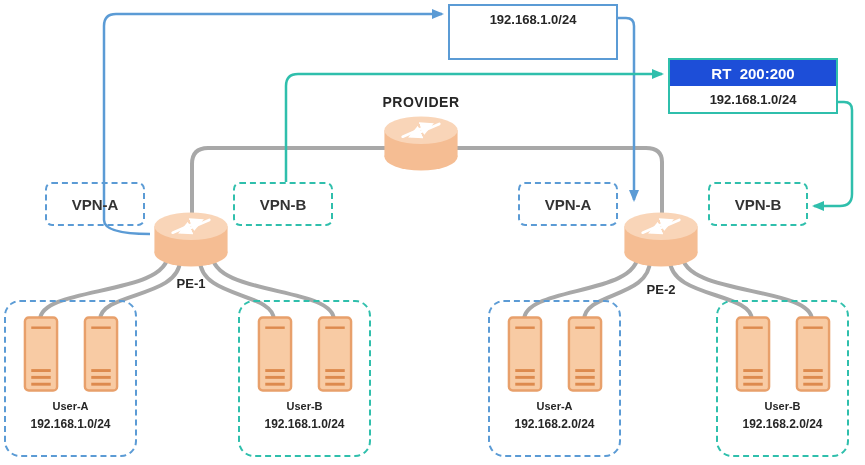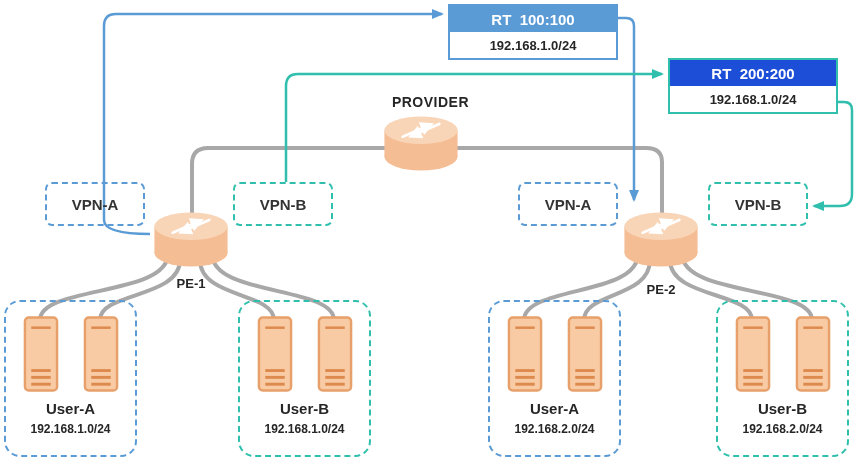--- a/index.html
+++ b/index.html
@@ -22,21 +22,21 @@
          display: flex; align-items: center; justify-content: center;
          font-weight: bold; font-size: 15px; color: #333333; }
   .vpn.blue { border-color: #5B9BD5; }
   .vpn.teal { border-color: #2FBFAC; }
 
   .group { width: 133px; height: 157px; border: 2px dashed; border-radius: 16px;
            display: flex; flex-direction: column; align-items: center; }
   .group.blue { border-color: #5B9BD5; }
   .group.teal { border-color: #2FBFAC; }
   .servers { display: flex; gap: 24px; margin-top: 14px; }
-  .group-label { margin-top: 8px; font-weight: bold; font-size: 15px; color: #262626; }
+  .group-label { margin-top: 8px; font-weight: bold; font-size: 11px; color: #262626; }
   .group-subnet { margin-top: 5px; font-weight: bold; font-size: 12px; color: #262626; }
 
   .node-label { font-weight: bold; font-size: 13px; color: #262626; text-align: center; }
   .provider-label { font-weight: bold; font-size: 14px; color: #262626; text-align: center; letter-spacing: 0.5px; }
 </style>
 </head>
 <body>
 
 <svg width="0" height="0" style="position:absolute" aria-hidden="true">
   <defs>
@@ -87,30 +87,29 @@
     </g>
     <g fill="none" stroke-width="2.5">
       <path stroke="#5B9BD5" d="M150,234 Q104,234 104,220 L104,26 Q104,14 116,14 L442,14" marker-end="url(#ab)"></path>
       <path stroke="#5B9BD5" d="M618,18 L626,18 Q634,18 634,26 L634,200" marker-end="url(#ab)"></path>
       <path stroke="#2FBFAC" d="M286,182 L286,86 Q286,74 298,74 L662,74" marker-end="url(#at)"></path>
       <path stroke="#2FBFAC" d="M838,102 L844,102 Q852,102 852,110 L852,194 Q852,206 840,206 L814,206" marker-end="url(#at)"></path>
     </g>
   </svg>
 
   <div class="abs rt-box blue" style="left:448px; top:4px;">
-    <div class="rt-head">RT  100:100</div>
     <div class="rt-body">192.168.1.0/24</div>
   </div>
 
   <div class="abs rt-box teal" style="left:668px; top:58px;">
     <div class="rt-head">RT  200:200</div>
     <div class="rt-body">192.168.1.0/24</div>
   </div>
 
-  <div class="abs provider-label" style="left:373px; top:94px; width:96px;text-align:right;">PROVIDER</div>
+  <div class="abs provider-label" style="left:373px; top:94px; width:96px;">PROVIDER</div>
   <svg class="abs" style="left:373px; top:112px;" width="96" height="64">
     <use href="#router" width="96" height="64"></use>
   </svg>
 
   <svg class="abs" style="left:143px; top:208px;" width="96" height="64">
     <use href="#router" width="96" height="64"></use>
   </svg>
   <div class="abs node-label" style="left:143px; top:276px; width:96px;text-align:center;">PE-1</div>
 
   <svg class="abs" style="left:613px; top:208px;" width="96" height="64">

